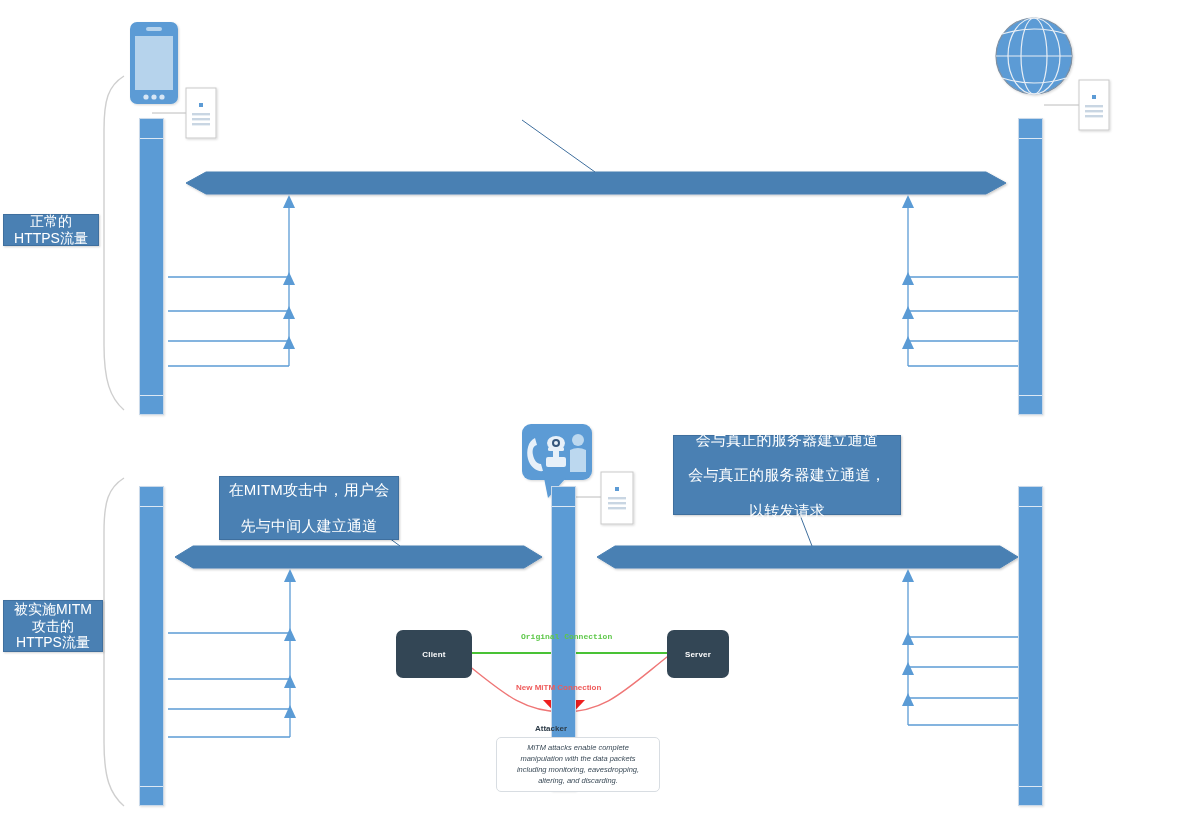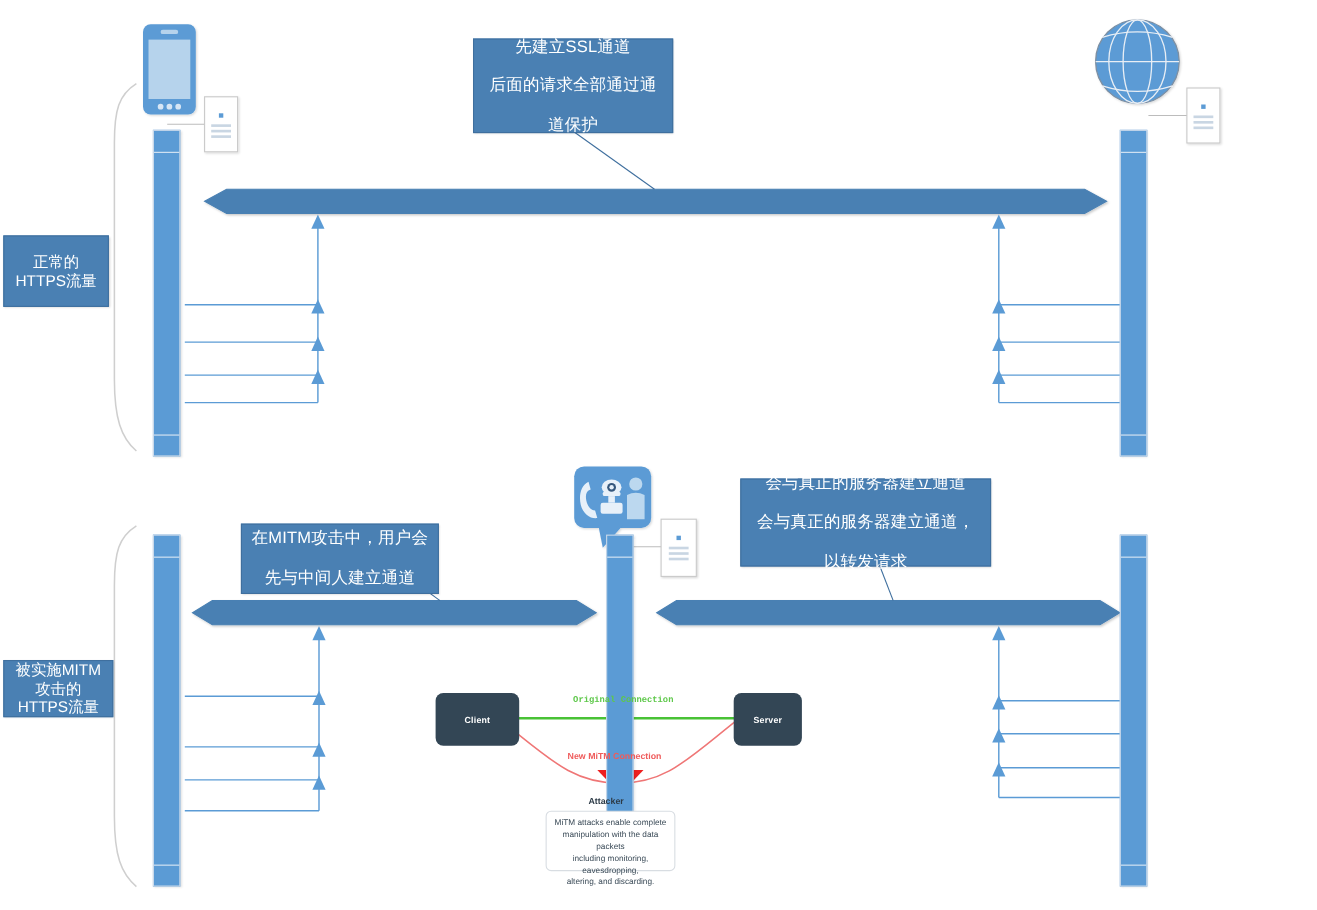--- a/index.html
+++ b/index.html
@@ -294,29 +294,22 @@
 
   <div class="lifeline" style="left:551px;top:486px;width:25px;height:305px;">
     <div class="seg" style="top:19px;"></div>
   </div>
 
   <div class="lifeline" style="left:1018px;top:486px;width:25px;height:320px;">
     <div class="seg" style="top:19px;"></div>
     <div class="seg" style="top:299px;"></div>
   </div>
 
-  <div class="callout" style="left:430px;top:35px;width:182px;height:86px;">
-    <span>
-      <span>先建立SSL通道</span><br>
-      <span>后面的请求全部通过通</span><br>
-      <span>道保护</span>
-    </span>
-  </div>
-
-  <div class="sidelabel" style="left:3px;top:214px;width:96px;height:65px;">
+
+  <div class="sidelabel" style="left:3px;top:214px;width:96px;height:32px;">
     <span>
       <span>正常的</span><br>
       <span>HTTPS流量</span>
     </span>
   </div>
 
   <div class="callout" style="left:219px;top:444px;width:180px;height:64px;margin-top:32px;">
     <span>
       <span>在MITM攻击中，用户会</span><br>
       <span>先与中间人建立通道</span>
@@ -344,21 +337,21 @@
     <div class="node-box" style="left:6px;top:25px;width:76px;height:48px;">Client</div>
 
     <div class="node-box" style="left:277px;top:25px;width:62px;height:48px;">Server</div>
 
     <div class="conn-label orig" style="left:131px;top:27px;font-family:Liberation Mono, monospace;">Original Connection</div>
 
     <div class="conn-label mitm" style="left:126px;top:78px;">New MiTM Connection</div>
 
     <div class="attacker-label" style="left:145px;top:119px;">Attacker</div>
 
-    <div class="mitm-note" style="left:106px;top:132px;width:118px;height:55px;">
+    <div class="mitm-note" style="left:106px;top:132px;width:164px;height:55px;font-style:italic;">
       <div>MiTM attacks enable complete</div>
       <div>manipulation with the data packets</div>
       <div>including monitoring, eavesdropping,</div>
       <div>altering, and discarding.</div>
     </div>
   </div>
 
 </div>
 
 </body></html>

